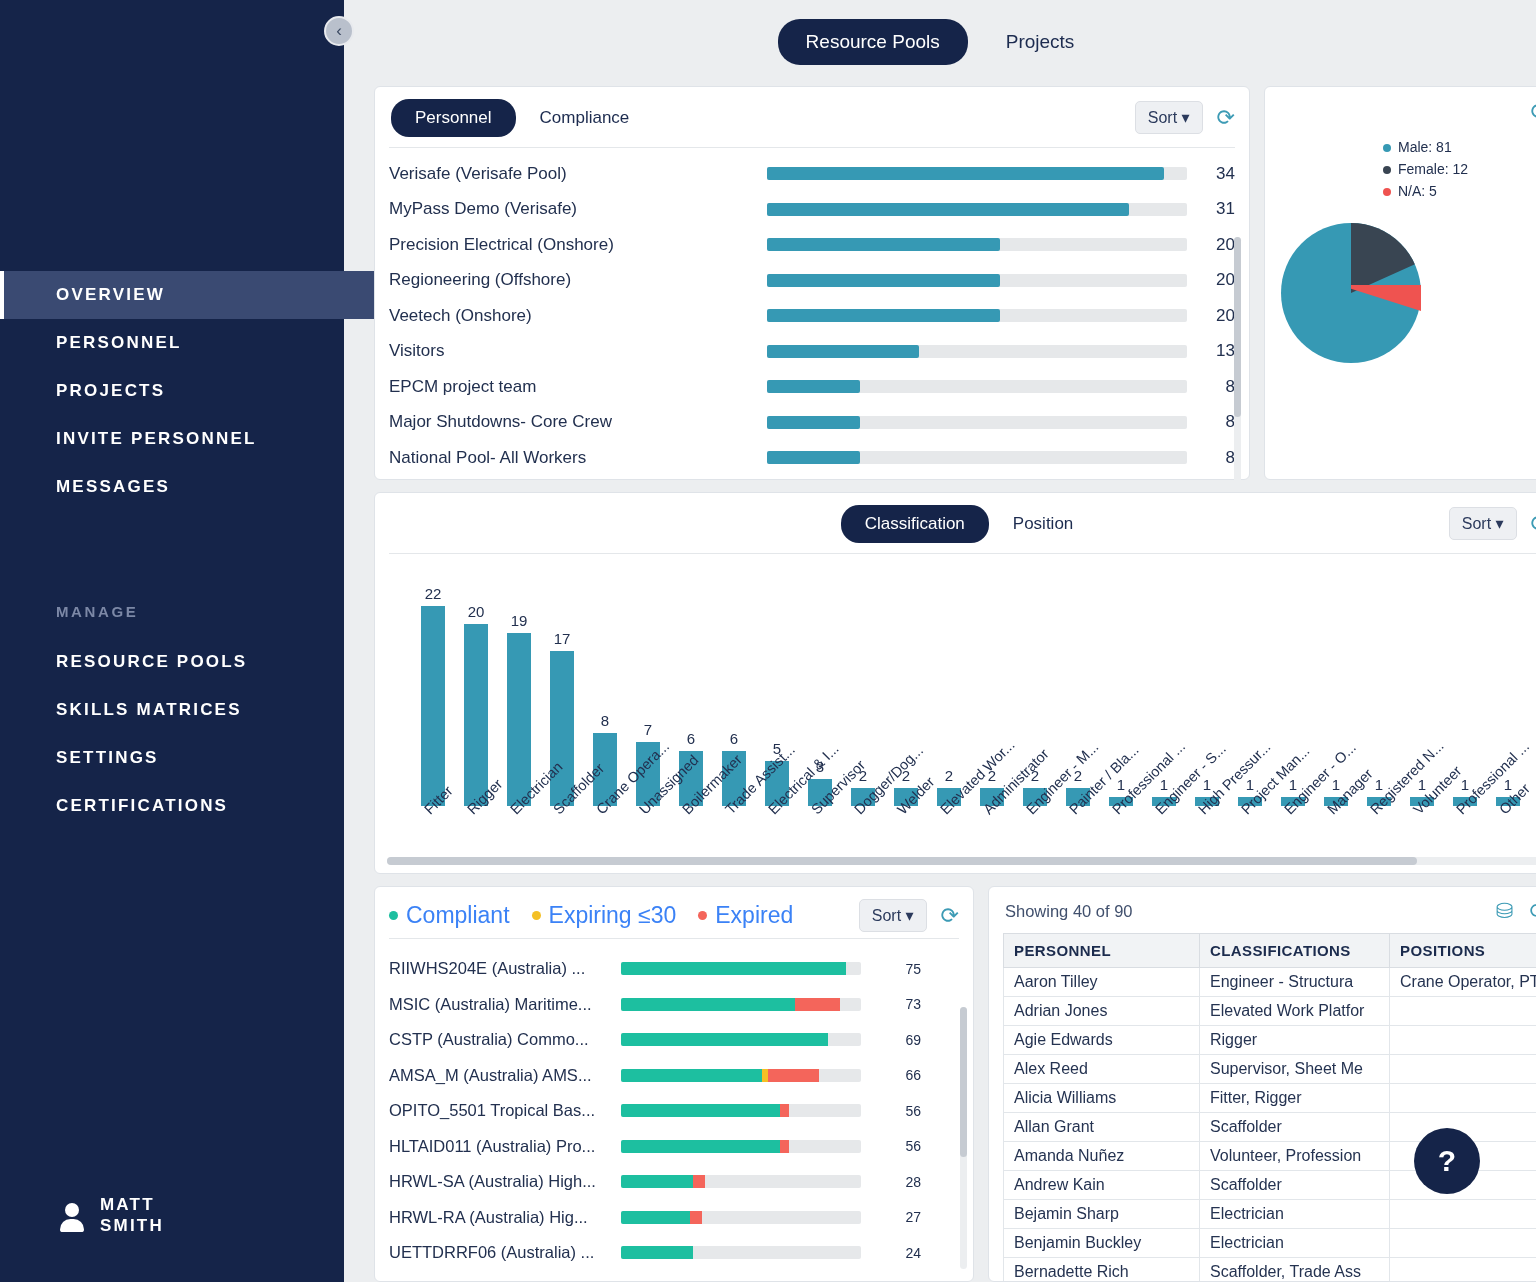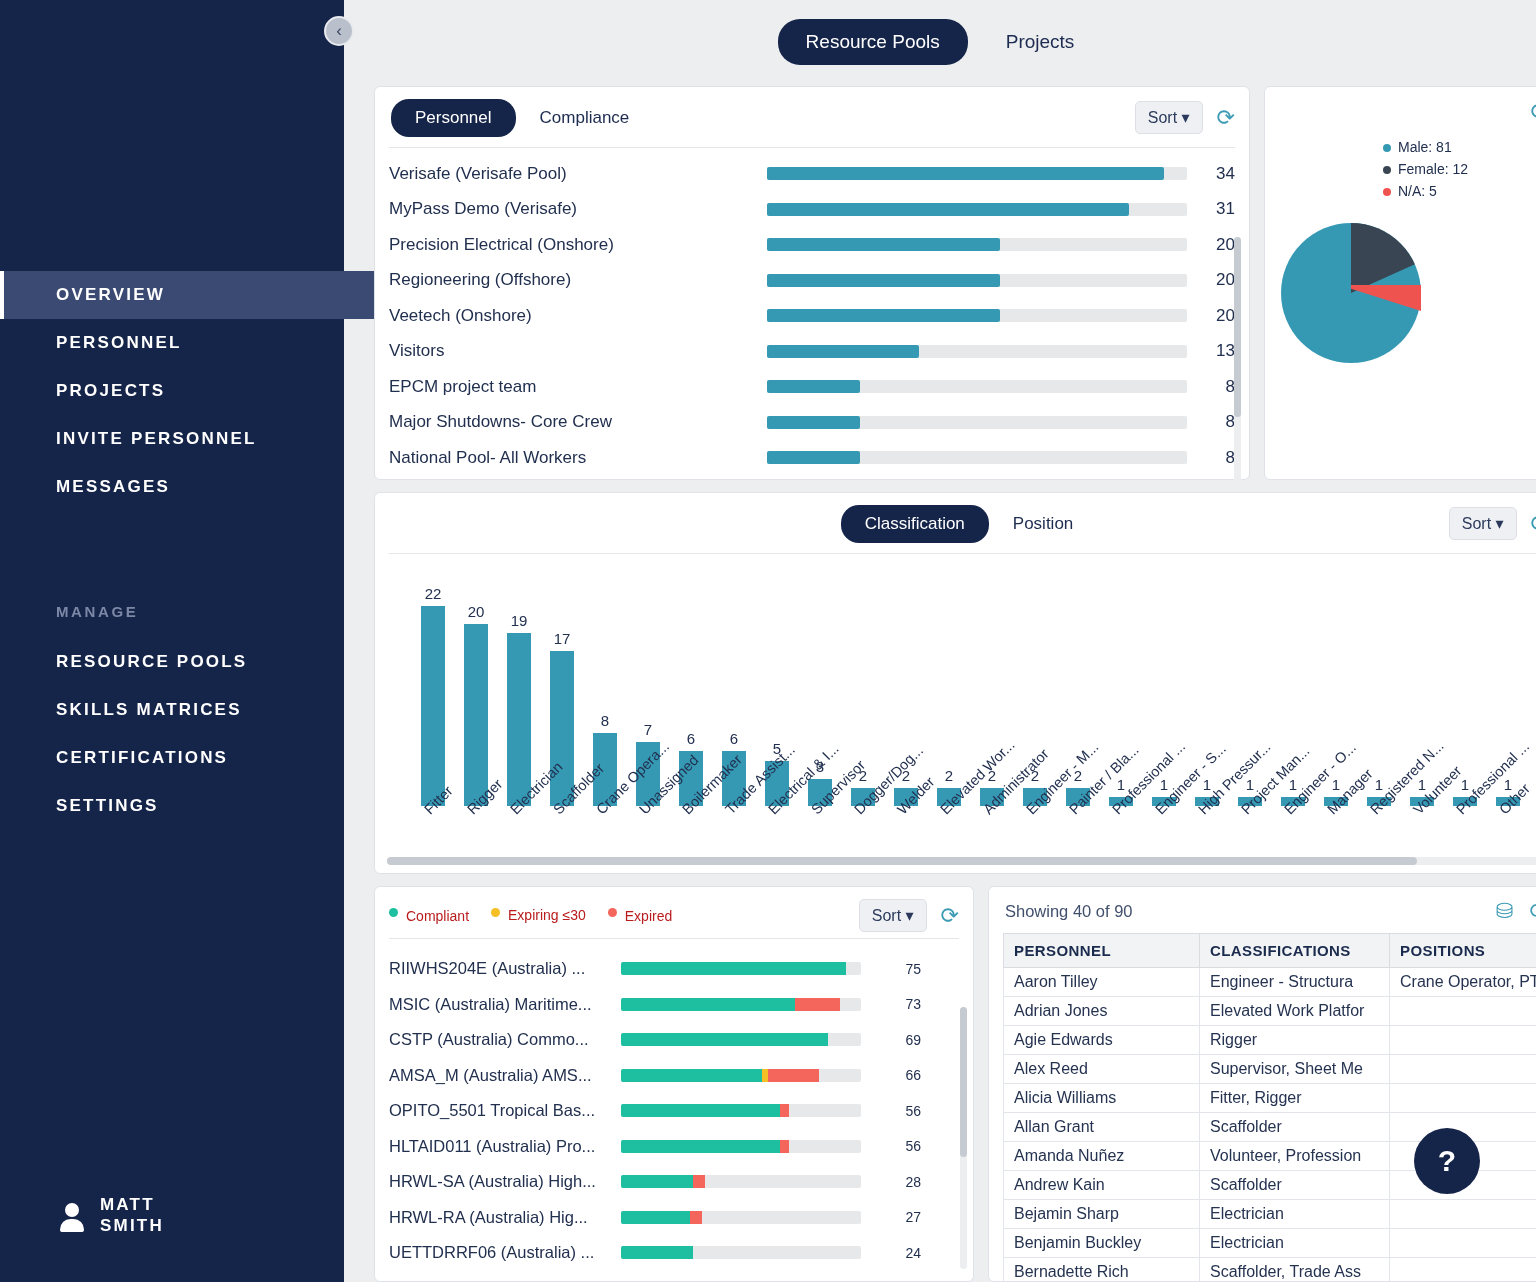--- a/index.html
+++ b/index.html
@@ -126,21 +126,21 @@
   .xlab {
     width: 24px; font-size: 14.5px; color: #22304f; white-space: nowrap;
     transform: rotate(-45deg); transform-origin: left top; margin-top: 2px;
   }
   .hscroll { position: absolute; left: 12px; right: 12px; bottom: 8px; height: 8px; background: #eceef0; border-radius: 4px; }
   .hscroll-thumb { height: 8px; width: 1030px; background: #c6cbd2; border-radius: 4px; }
 
   
   #comp-card { left: 30px; top: 886px; width: 600px; height: 396px; overflow: hidden; }
   .legend-row { display: flex; align-items: center; padding: 12px 14px 6px 14px; }
-  .legend-item { display: flex; align-items: flex-start; font-size: 14px; color: #b91c1c; margin-right: 22px; }
+  .legend-item { display: flex; align-items: center; font-size: 23px; color: #3b82f6; margin-right: 22px; }
   .legend-item .dot2 { width: 9px; height: 9px; border-radius: 50%; margin-right: 8px; }
   .crow { display: flex; align-items: center; height: 35.5px; padding: 0 14px; }
   .clabel { width: 232px; font-size: 16.5px; color: #22304f; white-space: nowrap; overflow: hidden; }
   .ctrack { width: 240px; height: 13px; background: #e6e8ea; border-radius: 2px; display: flex; overflow: hidden; }
   .seg-green { background: #1dbfa0; height: 13px; }
   .seg-yellow { background: #f4c025; height: 13px; }
   .seg-red { background: #f4655b; height: 13px; }
   .cval { width: 60px; text-align: right; font-size: 14px; color: #22304f; }
 
   
@@ -190,24 +190,24 @@
         </div>
       <div class="nav-gap"></div>
       <div class="nav-section">MANAGE</div>
       <div class="nav-item">
           <span>RESOURCE POOLS</span>
         </div>
       <div class="nav-item">
           <span>SKILLS MATRICES</span>
         </div>
       <div class="nav-item">
+          <span>SETTINGS</span>
+        </div>
+      <div class="nav-item">
           <span>CERTIFICATIONS</span>
-        </div>
-      <div class="nav-item">
-          <span>SETTINGS</span>
         </div>
     </div>
 
     <div class="user">
       <span class="user-ico">
           <span class="head"></span>
           <span class="body"></span>
         </span>
       <span class="user-name">
         <span style="display:block">MATT</span>

